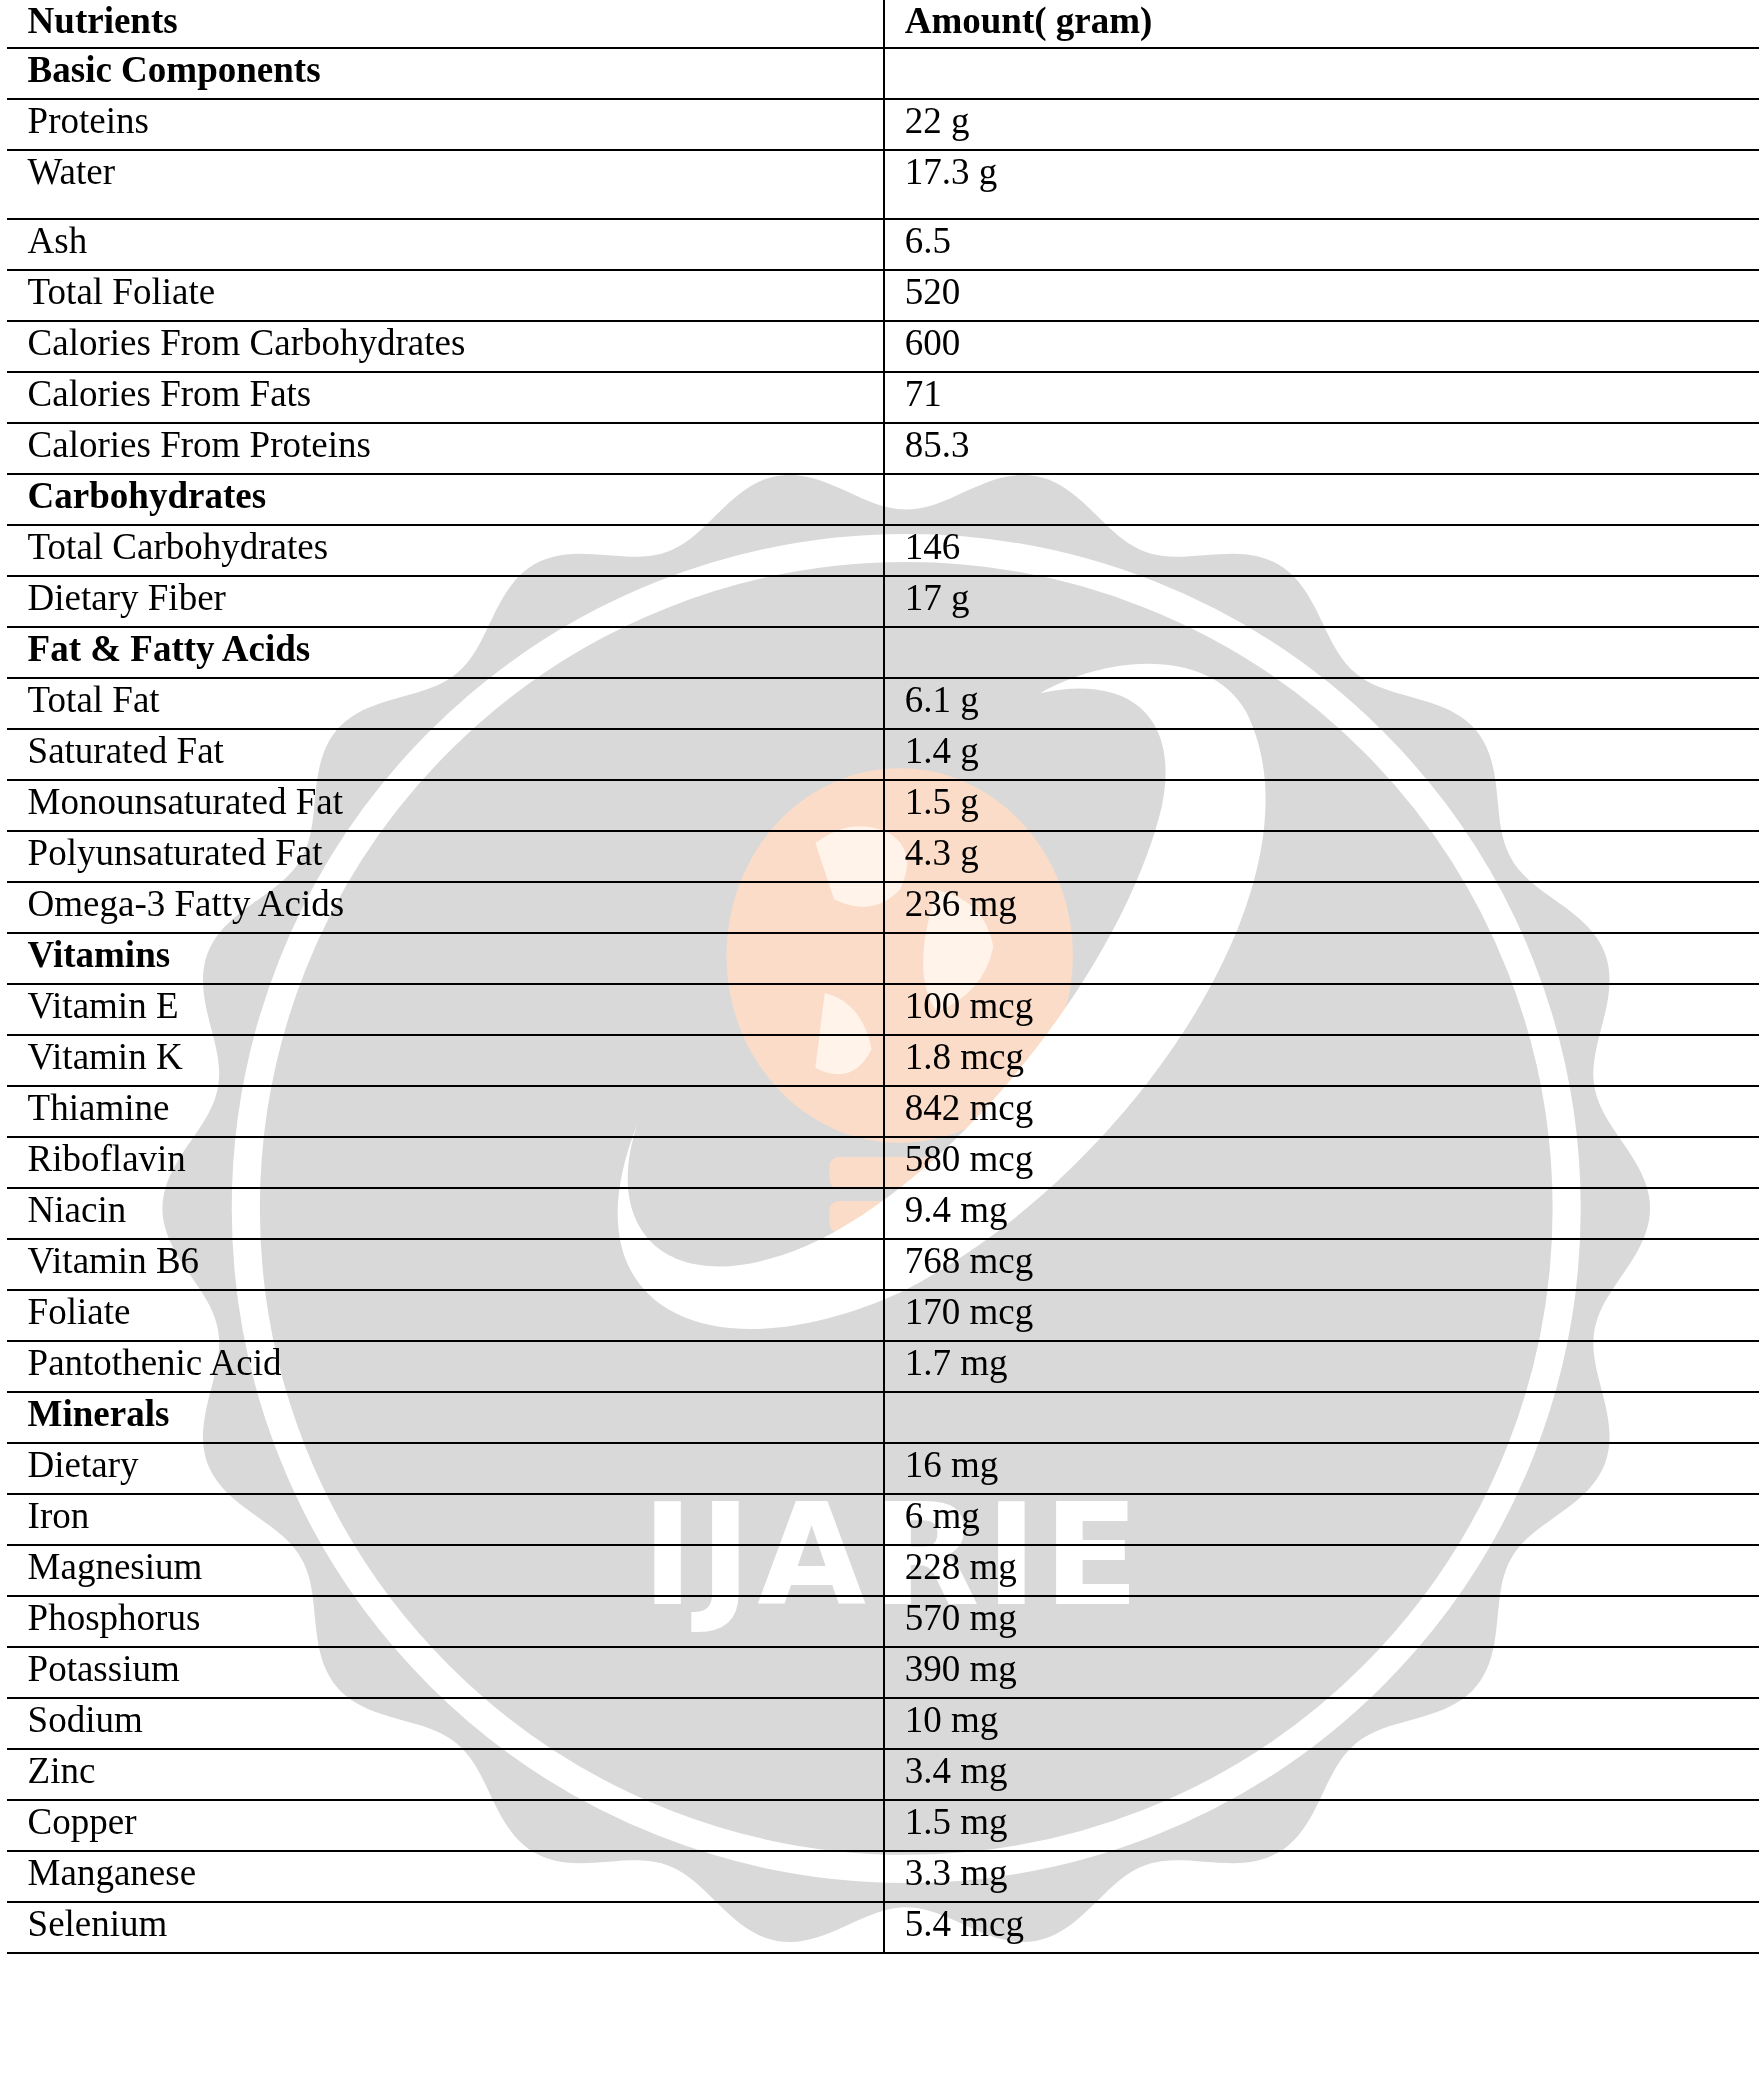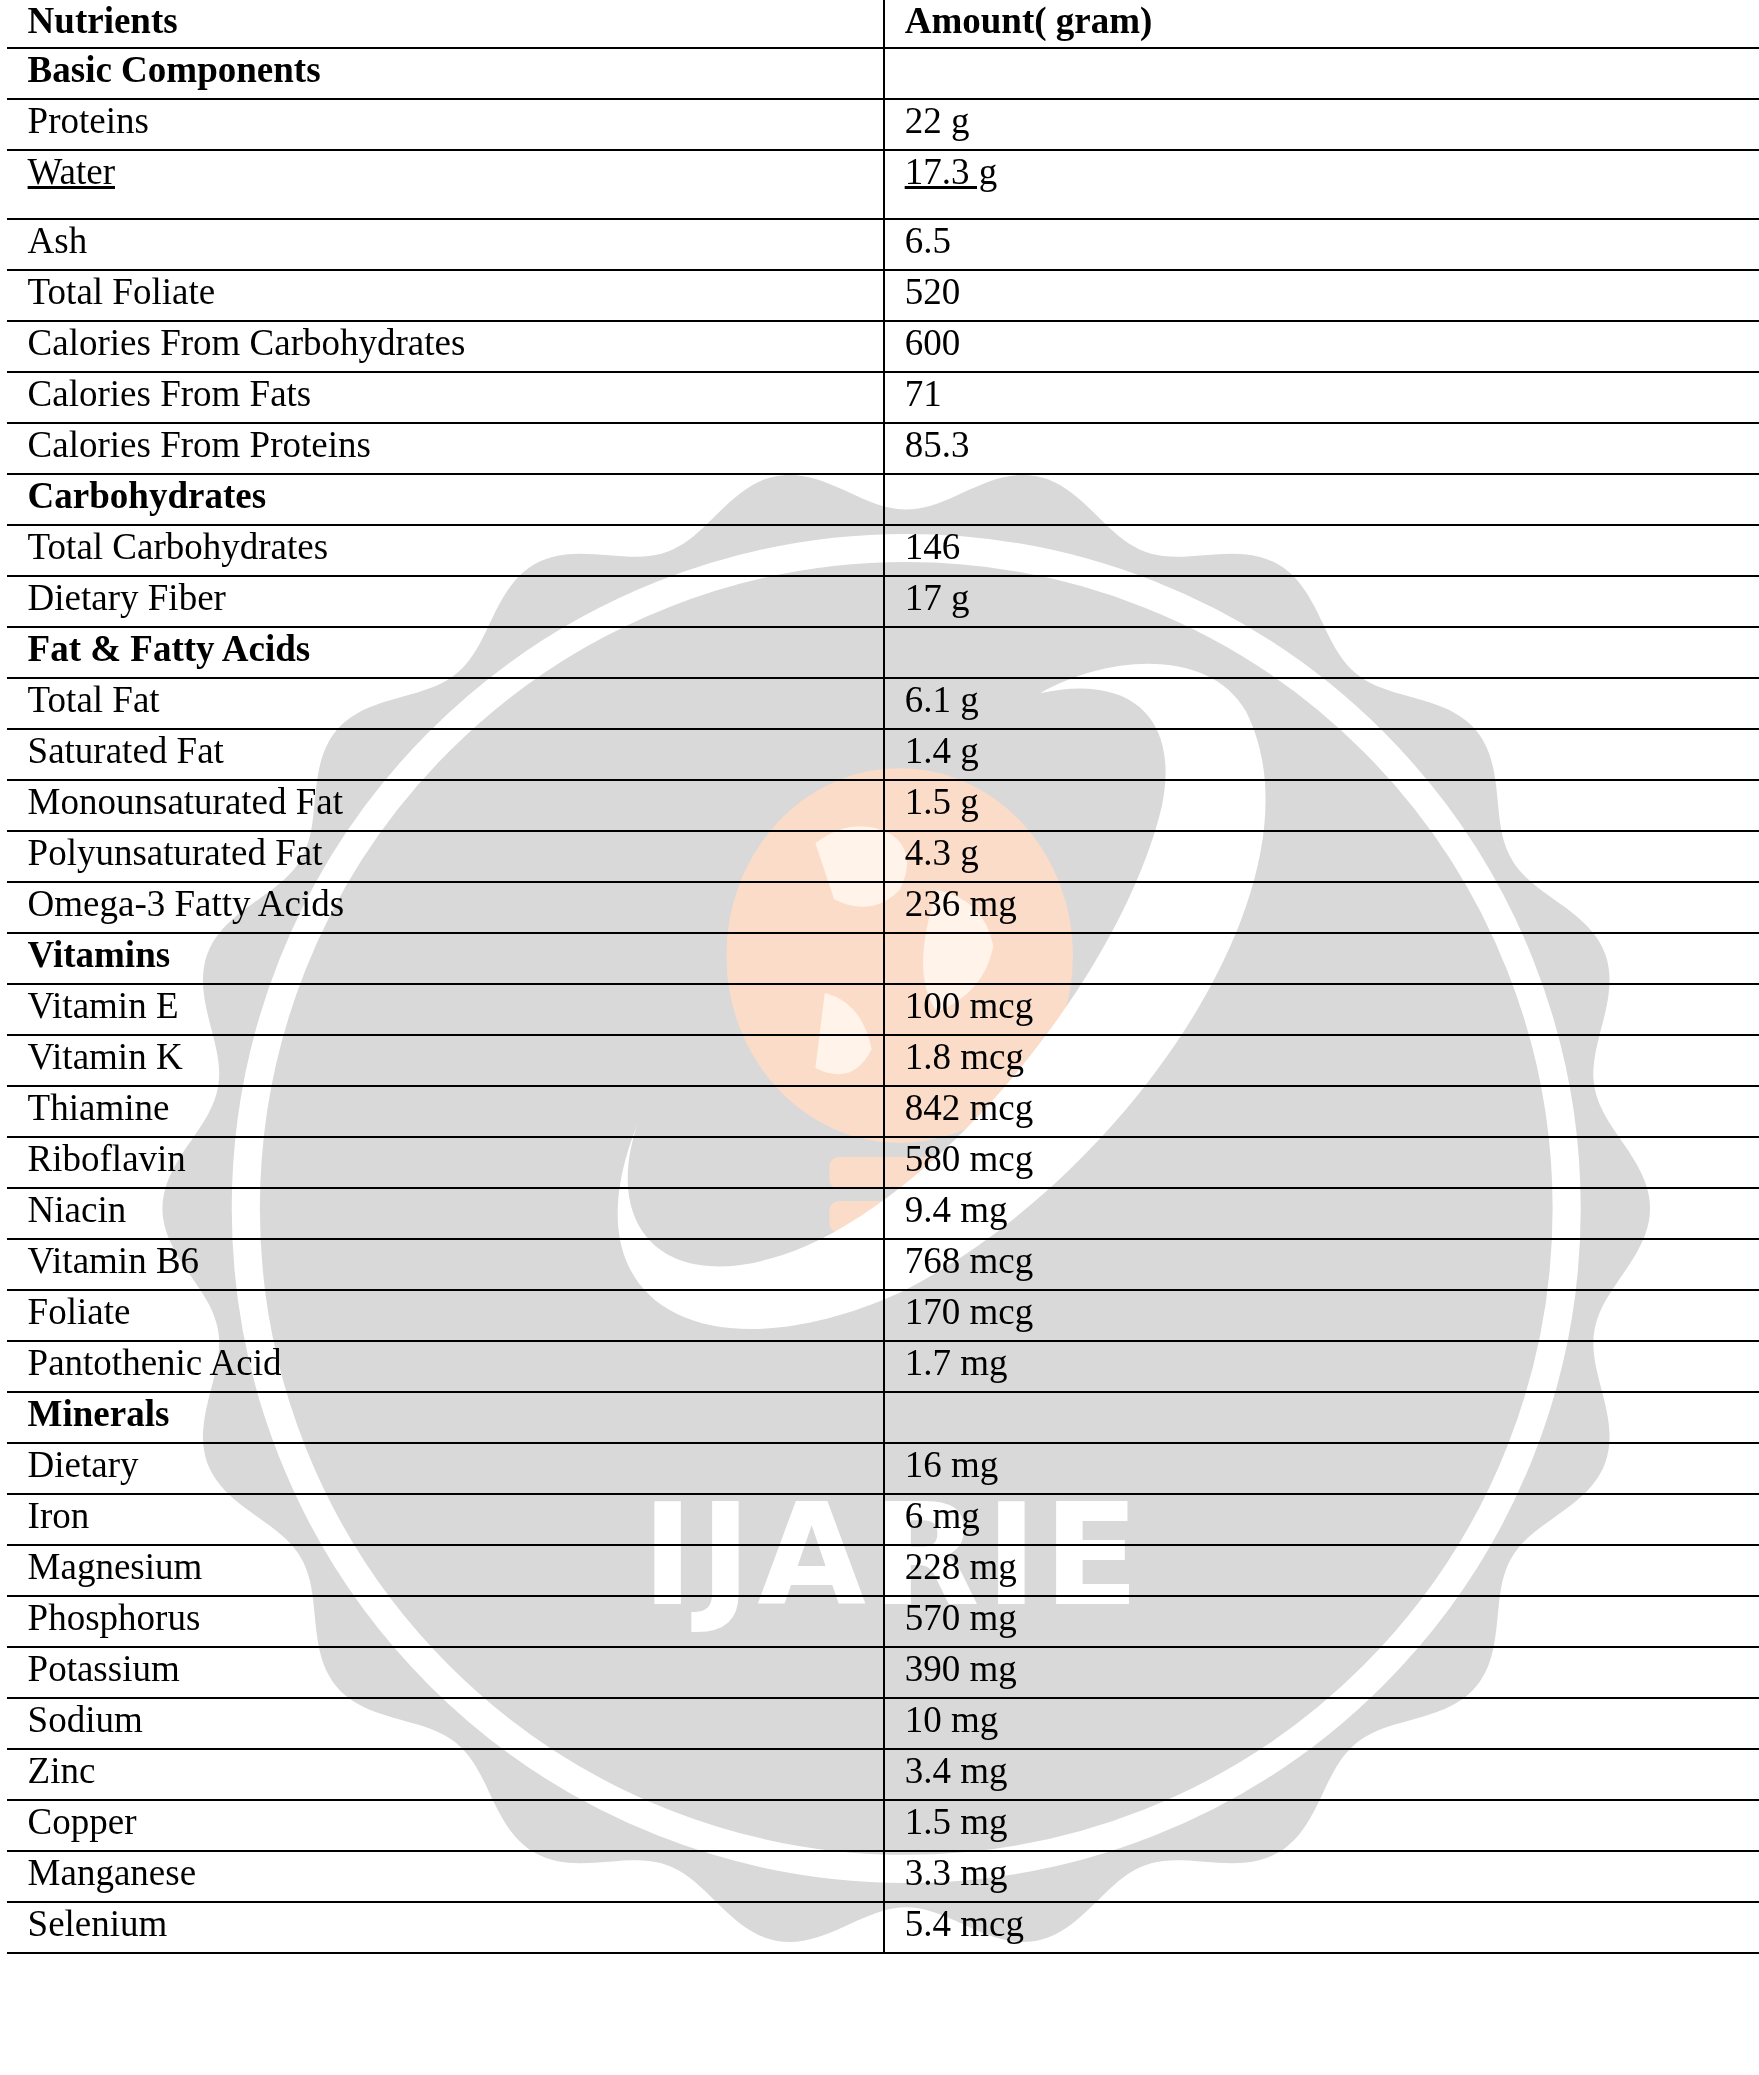--- a/index.html
+++ b/index.html
@@ -21,21 +21,21 @@
     height: 49px;
     line-height: 41px;
     vertical-align: top;
     text-align: left;
     font-weight: normal;
     white-space: nowrap;
   }
   table.nut td.val, table.nut th.val { border-left: 2.8px solid #000; padding-left: 19.7px; }
   table.nut tr.head th { font-weight: bold; height: 47px; }
   table.nut tr.section td.name { font-weight: bold; }
-  table.nut tr.tall td { height: 67px; text-decoration: underline; }
+  table.nut tr.tall td { height: 67px; }
   table.nut tr.std td { height: 49px; }
 </style>
 </head>
 <body>
 
 <svg class="watermark" viewBox="0 0 1878 2215" xmlns="http://www.w3.org/2000/svg">
   <g>
 
     <path id="seal-path" fill="#d9d9d9" d="M1761.0 1290.0 L1760.7 1296.9 L1759.7 1303.8 L1758.1 1310.7 L1755.9 1317.6 L1753.2 1324.3 L1750.0 1331.0 L1746.4 1337.7 L1742.5 1344.2 L1738.4 1350.7 L1734.1 1357.1 L1729.7 1363.4 L1725.4 1369.7 L1721.2 1375.9 L1717.3 1382.1 L1713.6 1388.3 L1710.3 1394.5 L1707.4 1400.7 L1705.0 1406.9 L1703.1 1413.2 L1701.7 1419.5 L1700.8 1426.0 L1700.4 1432.6 L1700.6 1439.2 L1701.2 1446.1 L1702.2 1453.0 L1703.5 1460.0 L1705.1 1467.2 L1706.9 1474.5 L1708.8 1481.9 L1710.8 1489.3 L1712.6 1496.8 L1714.3 1504.3 L1715.7 1511.8 L1716.8 1519.3 L1717.5 1526.6 L1717.8 1533.9 L1717.5 1541.1 L1716.6 1548.1 L1715.2 1554.9 L1713.1 1561.6 L1710.4 1568.0 L1707.2 1574.1 L1703.3 1580.0 L1698.9 1585.7 L1694.1 1591.2 L1688.8 1596.4 L1683.1 1601.4 L1677.2 1606.2 L1671.1 1610.9 L1664.9 1615.4 L1658.6 1619.9 L1652.4 1624.3 L1646.3 1628.7 L1640.5 1633.2 L1634.9 1637.7 L1629.7 1642.4 L1624.9 1647.2 L1620.5 1652.2 L1616.5 1657.5 L1613.1 1663.0 L1610.0 1668.8 L1607.5 1674.8 L1605.3 1681.2 L1603.5 1687.7 L1602.1 1694.6 L1600.9 1701.7 L1600.0 1709.0 L1599.2 1716.4 L1598.5 1724.0 L1597.7 1731.7 L1596.9 1739.3 L1595.9 1747.0 L1594.7 1754.5 L1593.2 1761.9 L1591.3 1769.1 L1589.1 1776.0 L1586.3 1782.6 L1583.1 1788.9 L1579.4 1794.9 L1575.2 1800.4 L1570.5 1805.5 L1565.4 1810.1 L1559.7 1814.4 L1553.7 1818.2 L1547.2 1821.7 L1540.5 1824.8 L1533.4 1827.5 L1526.2 1830.0 L1518.9 1832.3 L1511.5 1834.5 L1504.1 1836.5 L1496.7 1838.6 L1489.5 1840.6 L1482.5 1842.8 L1475.7 1845.2 L1469.2 1847.8 L1463.0 1850.7 L1457.2 1853.9 L1451.7 1857.5 L1446.5 1861.5 L1441.7 1865.9 L1437.2 1870.7 L1433.0 1875.9 L1429.1 1881.5 L1425.4 1887.4 L1421.9 1893.7 L1418.5 1900.2 L1415.2 1906.9 L1412.0 1913.8 L1408.7 1920.7 L1405.3 1927.7 L1401.7 1934.5 L1398.0 1941.2 L1394.1 1947.6 L1389.8 1953.7 L1385.3 1959.5 L1380.5 1964.8 L1375.3 1969.6 L1369.8 1973.9 L1364.0 1977.6 L1357.8 1980.8 L1351.4 1983.4 L1344.6 1985.5 L1337.6 1987.0 L1330.4 1988.1 L1323.0 1988.6 L1315.4 1988.9 L1307.8 1988.7 L1300.1 1988.4 L1292.4 1987.9 L1284.8 1987.3 L1277.2 1986.7 L1269.7 1986.1 L1262.4 1985.8 L1255.2 1985.7 L1248.2 1985.9 L1241.4 1986.5 L1234.8 1987.5 L1228.4 1989.0 L1222.1 1991.0 L1216.1 1993.5 L1210.3 1996.5 L1204.5 1999.9 L1198.9 2003.8 L1193.4 2008.2 L1188.0 2012.9 L1182.6 2017.8 L1177.2 2023.0 L1171.8 2028.4 L1166.3 2033.8 L1160.7 2039.1 L1155.1 2044.3 L1149.3 2049.3 L1143.4 2054.0 L1137.3 2058.3 L1131.1 2062.2 L1124.8 2065.5 L1118.3 2068.3 L1111.6 2070.4 L1104.9 2071.9 L1098.0 2072.8 L1091.0 2073.1 L1084.0 2072.7 L1076.9 2071.7 L1069.7 2070.2 L1062.6 2068.3 L1055.4 2065.9 L1048.3 2063.2 L1041.2 2060.2 L1034.1 2057.1 L1027.1 2053.9 L1020.2 2050.7 L1013.3 2047.7 L1006.6 2044.9 L999.8 2042.3 L993.2 2040.1 L986.6 2038.4 L980.0 2037.1 L973.5 2036.3 L967.0 2036.0 L960.5 2036.3 L954.0 2037.1 L947.4 2038.4 L940.8 2040.1 L934.2 2042.3 L927.4 2044.9 L920.7 2047.7 L913.8 2050.7 L906.9 2053.9 L899.9 2057.1 L892.8 2060.2 L885.7 2063.2 L878.6 2065.9 L871.4 2068.3 L864.3 2070.2 L857.1 2071.7 L850.0 2072.7 L843.0 2073.1 L836.0 2072.8 L829.1 2071.9 L822.4 2070.4 L815.7 2068.3 L809.2 2065.5 L802.9 2062.2 L796.7 2058.3 L790.6 2054.0 L784.7 2049.3 L778.9 2044.3 L773.3 2039.1 L767.7 2033.8 L762.2 2028.4 L756.8 2023.0 L751.4 2017.8 L746.0 2012.9 L740.6 2008.2 L735.1 2003.8 L729.5 1999.9 L723.7 1996.5 L717.9 1993.5 L711.9 1991.0 L705.6 1989.0 L699.2 1987.5 L692.6 1986.5 L685.8 1985.9 L678.8 1985.7 L671.6 1985.8 L664.3 1986.1 L656.8 1986.7 L649.2 1987.3 L641.6 1987.9 L633.9 1988.4 L626.2 1988.7 L618.6 1988.9 L611.0 1988.6 L603.6 1988.1 L596.4 1987.0 L589.4 1985.5 L582.6 1983.4 L576.2 1980.8 L570.0 1977.6 L564.2 1973.9 L558.7 1969.6 L553.5 1964.8 L548.7 1959.5 L544.2 1953.7 L539.9 1947.6 L536.0 1941.2 L532.3 1934.5 L528.7 1927.7 L525.3 1920.7 L522.0 1913.8 L518.8 1906.9 L515.5 1900.2 L512.1 1893.7 L508.6 1887.4 L504.9 1881.5 L501.0 1875.9 L496.8 1870.7 L492.3 1865.9 L487.5 1861.5 L482.3 1857.5 L476.8 1853.9 L471.0 1850.7 L464.8 1847.8 L458.3 1845.2 L451.5 1842.8 L444.5 1840.6 L437.3 1838.6 L429.9 1836.5 L422.5 1834.5 L415.1 1832.3 L407.8 1830.0 L400.6 1827.5 L393.5 1824.8 L386.8 1821.7 L380.3 1818.2 L374.3 1814.4 L368.6 1810.1 L363.5 1805.5 L358.8 1800.4 L354.6 1794.9 L350.9 1788.9 L347.7 1782.6 L344.9 1776.0 L342.7 1769.1 L340.8 1761.9 L339.3 1754.5 L338.1 1747.0 L337.1 1739.3 L336.3 1731.7 L335.5 1724.0 L334.8 1716.4 L334.0 1709.0 L333.1 1701.7 L331.9 1694.6 L330.5 1687.7 L328.7 1681.2 L326.5 1674.8 L324.0 1668.8 L320.9 1663.0 L317.5 1657.5 L313.5 1652.2 L309.1 1647.2 L304.3 1642.4 L299.1 1637.7 L293.5 1633.2 L287.7 1628.7 L281.6 1624.3 L275.4 1619.9 L269.1 1615.4 L262.9 1610.9 L256.8 1606.2 L250.9 1601.4 L245.2 1596.4 L239.9 1591.2 L235.1 1585.7 L230.7 1580.0 L226.8 1574.1 L223.6 1568.0 L220.9 1561.6 L218.8 1554.9 L217.4 1548.1 L216.5 1541.1 L216.2 1533.9 L216.5 1526.6 L217.2 1519.3 L218.3 1511.8 L219.7 1504.3 L221.4 1496.8 L223.2 1489.3 L225.2 1481.9 L227.1 1474.5 L228.9 1467.2 L230.5 1460.0 L231.8 1453.0 L232.8 1446.1 L233.4 1439.2 L233.6 1432.6 L233.2 1426.0 L232.3 1419.5 L230.9 1413.2 L229.0 1406.9 L226.6 1400.7 L223.7 1394.5 L220.4 1388.3 L216.7 1382.1 L212.8 1375.9 L208.6 1369.7 L204.3 1363.4 L199.9 1357.1 L195.6 1350.7 L191.5 1344.2 L187.6 1337.7 L184.0 1331.0 L180.8 1324.3 L178.1 1317.6 L175.9 1310.7 L174.3 1303.8 L173.3 1296.9 L173.0 1290.0 L173.3 1283.1 L174.3 1276.2 L175.9 1269.3 L178.1 1262.4 L180.8 1255.7 L184.0 1249.0 L187.6 1242.3 L191.5 1235.8 L195.6 1229.3 L199.9 1222.9 L204.3 1216.6 L208.6 1210.3 L212.8 1204.1 L216.7 1197.9 L220.4 1191.7 L223.7 1185.5 L226.6 1179.3 L229.0 1173.1 L230.9 1166.8 L232.3 1160.5 L233.2 1154.0 L233.6 1147.4 L233.4 1140.8 L232.8 1133.9 L231.8 1127.0 L230.5 1120.0 L228.9 1112.8 L227.1 1105.5 L225.2 1098.1 L223.2 1090.7 L221.4 1083.2 L219.7 1075.7 L218.3 1068.2 L217.2 1060.7 L216.5 1053.4 L216.2 1046.1 L216.5 1038.9 L217.4 1031.9 L218.8 1025.1 L220.9 1018.4 L223.6 1012.0 L226.8 1005.9 L230.7 1000.0 L235.1 994.3 L239.9 988.8 L245.2 983.6 L250.9 978.6 L256.8 973.8 L262.9 969.1 L269.1 964.6 L275.4 960.1 L281.6 955.7 L287.7 951.3 L293.5 946.8 L299.1 942.3 L304.3 937.6 L309.1 932.8 L313.5 927.8 L317.5 922.5 L320.9 917.0 L324.0 911.2 L326.5 905.2 L328.7 898.8 L330.5 892.3 L331.9 885.4 L333.1 878.3 L334.0 871.0 L334.8 863.6 L335.5 856.0 L336.3 848.3 L337.1 840.7 L338.1 833.0 L339.3 825.5 L340.8 818.1 L342.7 810.9 L344.9 804.0 L347.7 797.4 L350.9 791.1 L354.6 785.1 L358.8 779.6 L363.5 774.5 L368.6 769.9 L374.3 765.6 L380.3 761.8 L386.8 758.3 L393.5 755.2 L400.6 752.5 L407.8 750.0 L415.1 747.7 L422.5 745.5 L429.9 743.5 L437.3 741.4 L444.5 739.4 L451.5 737.2 L458.3 734.8 L464.8 732.2 L471.0 729.3 L476.8 726.1 L482.3 722.5 L487.5 718.5 L492.3 714.1 L496.8 709.3 L501.0 704.1 L504.9 698.5 L508.6 692.6 L512.1 686.3 L515.5 679.8 L518.8 673.1 L522.0 666.2 L525.3 659.3 L528.7 652.3 L532.3 645.5 L536.0 638.8 L539.9 632.4 L544.2 626.3 L548.7 620.5 L553.5 615.2 L558.7 610.4 L564.2 606.1 L570.0 602.4 L576.2 599.2 L582.6 596.6 L589.4 594.5 L596.4 593.0 L603.6 591.9 L611.0 591.4 L618.6 591.1 L626.2 591.3 L633.9 591.6 L641.6 592.1 L649.2 592.7 L656.8 593.3 L664.3 593.9 L671.6 594.2 L678.8 594.3 L685.8 594.1 L692.6 593.5 L699.2 592.5 L705.6 591.0 L711.9 589.0 L717.9 586.5 L723.7 583.5 L729.5 580.1 L735.1 576.2 L740.6 571.8 L746.0 567.1 L751.4 562.2 L756.8 557.0 L762.2 551.6 L767.7 546.2 L773.3 540.9 L778.9 535.7 L784.7 530.7 L790.6 526.0 L796.7 521.7 L802.9 517.8 L809.2 514.5 L815.7 511.7 L822.4 509.6 L829.1 508.1 L836.0 507.2 L843.0 506.9 L850.0 507.3 L857.1 508.3 L864.3 509.8 L871.4 511.7 L878.6 514.1 L885.7 516.8 L892.8 519.8 L899.9 522.9 L906.9 526.1 L913.8 529.3 L920.7 532.3 L927.4 535.1 L934.2 537.7 L940.8 539.9 L947.4 541.6 L954.0 542.9 L960.5 543.7 L967.0 544.0 L973.5 543.7 L980.0 542.9 L986.6 541.6 L993.2 539.9 L999.8 537.7 L1006.6 535.1 L1013.3 532.3 L1020.2 529.3 L1027.1 526.1 L1034.1 522.9 L1041.2 519.8 L1048.3 516.8 L1055.4 514.1 L1062.6 511.7 L1069.7 509.8 L1076.9 508.3 L1084.0 507.3 L1091.0 506.9 L1098.0 507.2 L1104.9 508.1 L1111.6 509.6 L1118.3 511.7 L1124.8 514.5 L1131.1 517.8 L1137.3 521.7 L1143.4 526.0 L1149.3 530.7 L1155.1 535.7 L1160.7 540.9 L1166.3 546.2 L1171.8 551.6 L1177.2 557.0 L1182.6 562.2 L1188.0 567.1 L1193.4 571.8 L1198.9 576.2 L1204.5 580.1 L1210.3 583.5 L1216.1 586.5 L1222.1 589.0 L1228.4 591.0 L1234.8 592.5 L1241.4 593.5 L1248.2 594.1 L1255.2 594.3 L1262.4 594.2 L1269.7 593.9 L1277.2 593.3 L1284.8 592.7 L1292.4 592.1 L1300.1 591.6 L1307.8 591.3 L1315.4 591.1 L1323.0 591.4 L1330.4 591.9 L1337.6 593.0 L1344.6 594.5 L1351.4 596.6 L1357.8 599.2 L1364.0 602.4 L1369.8 606.1 L1375.3 610.4 L1380.5 615.2 L1385.3 620.5 L1389.8 626.3 L1394.1 632.4 L1398.0 638.8 L1401.7 645.5 L1405.3 652.3 L1408.7 659.3 L1412.0 666.2 L1415.2 673.1 L1418.5 679.8 L1421.9 686.3 L1425.4 692.6 L1429.1 698.5 L1433.0 704.1 L1437.2 709.3 L1441.7 714.1 L1446.5 718.5 L1451.7 722.5 L1457.2 726.1 L1463.0 729.3 L1469.2 732.2 L1475.7 734.8 L1482.5 737.2 L1489.5 739.4 L1496.7 741.4 L1504.1 743.5 L1511.5 745.5 L1518.9 747.7 L1526.2 750.0 L1533.4 752.5 L1540.5 755.2 L1547.2 758.3 L1553.7 761.8 L1559.7 765.6 L1565.4 769.9 L1570.5 774.5 L1575.2 779.6 L1579.4 785.1 L1583.1 791.1 L1586.3 797.4 L1589.1 804.0 L1591.3 810.9 L1593.2 818.1 L1594.7 825.5 L1595.9 833.0 L1596.9 840.7 L1597.7 848.3 L1598.5 856.0 L1599.2 863.6 L1600.0 871.0 L1600.9 878.3 L1602.1 885.4 L1603.5 892.3 L1605.3 898.8 L1607.5 905.2 L1610.0 911.2 L1613.1 917.0 L1616.5 922.5 L1620.5 927.8 L1624.9 932.8 L1629.7 937.6 L1634.9 942.3 L1640.5 946.8 L1646.3 951.3 L1652.4 955.7 L1658.6 960.1 L1664.9 964.6 L1671.1 969.1 L1677.2 973.8 L1683.1 978.6 L1688.8 983.6 L1694.1 988.8 L1698.9 994.3 L1703.3 1000.0 L1707.2 1005.9 L1710.4 1012.0 L1713.1 1018.4 L1715.2 1025.1 L1716.6 1031.9 L1717.5 1038.9 L1717.8 1046.1 L1717.5 1053.4 L1716.8 1060.7 L1715.7 1068.2 L1714.3 1075.7 L1712.6 1083.2 L1710.8 1090.7 L1708.8 1098.1 L1706.9 1105.5 L1705.1 1112.8 L1703.5 1120.0 L1702.2 1127.0 L1701.2 1133.9 L1700.6 1140.8 L1700.4 1147.4 L1700.8 1154.0 L1701.7 1160.5 L1703.1 1166.8 L1705.0 1173.1 L1707.4 1179.3 L1710.3 1185.5 L1713.6 1191.7 L1717.3 1197.9 L1721.2 1204.1 L1725.4 1210.3 L1729.7 1216.6 L1734.1 1222.9 L1738.4 1229.3 L1742.5 1235.8 L1746.4 1242.3 L1750.0 1249.0 L1753.2 1255.7 L1755.9 1262.4 L1758.1 1269.3 L1759.7 1276.2 L1760.7 1283.1 L1761.0 1290.0 Z"></path>
 

